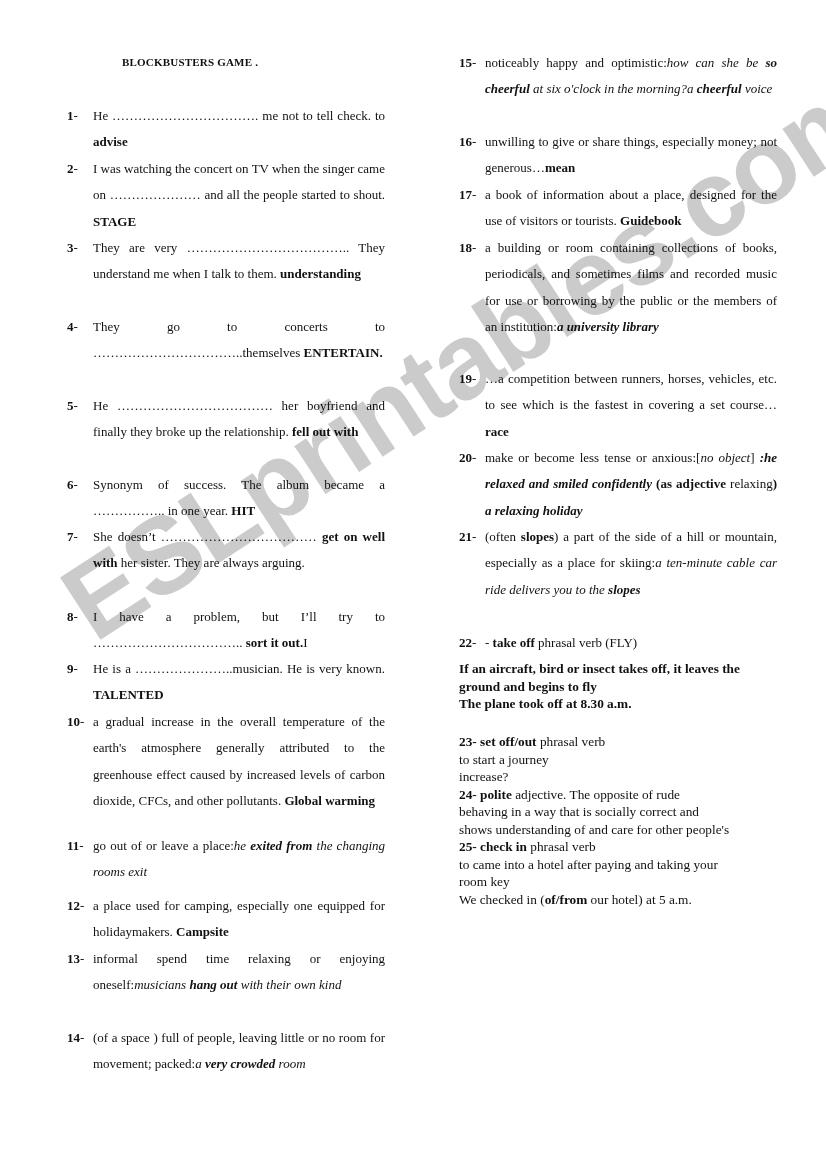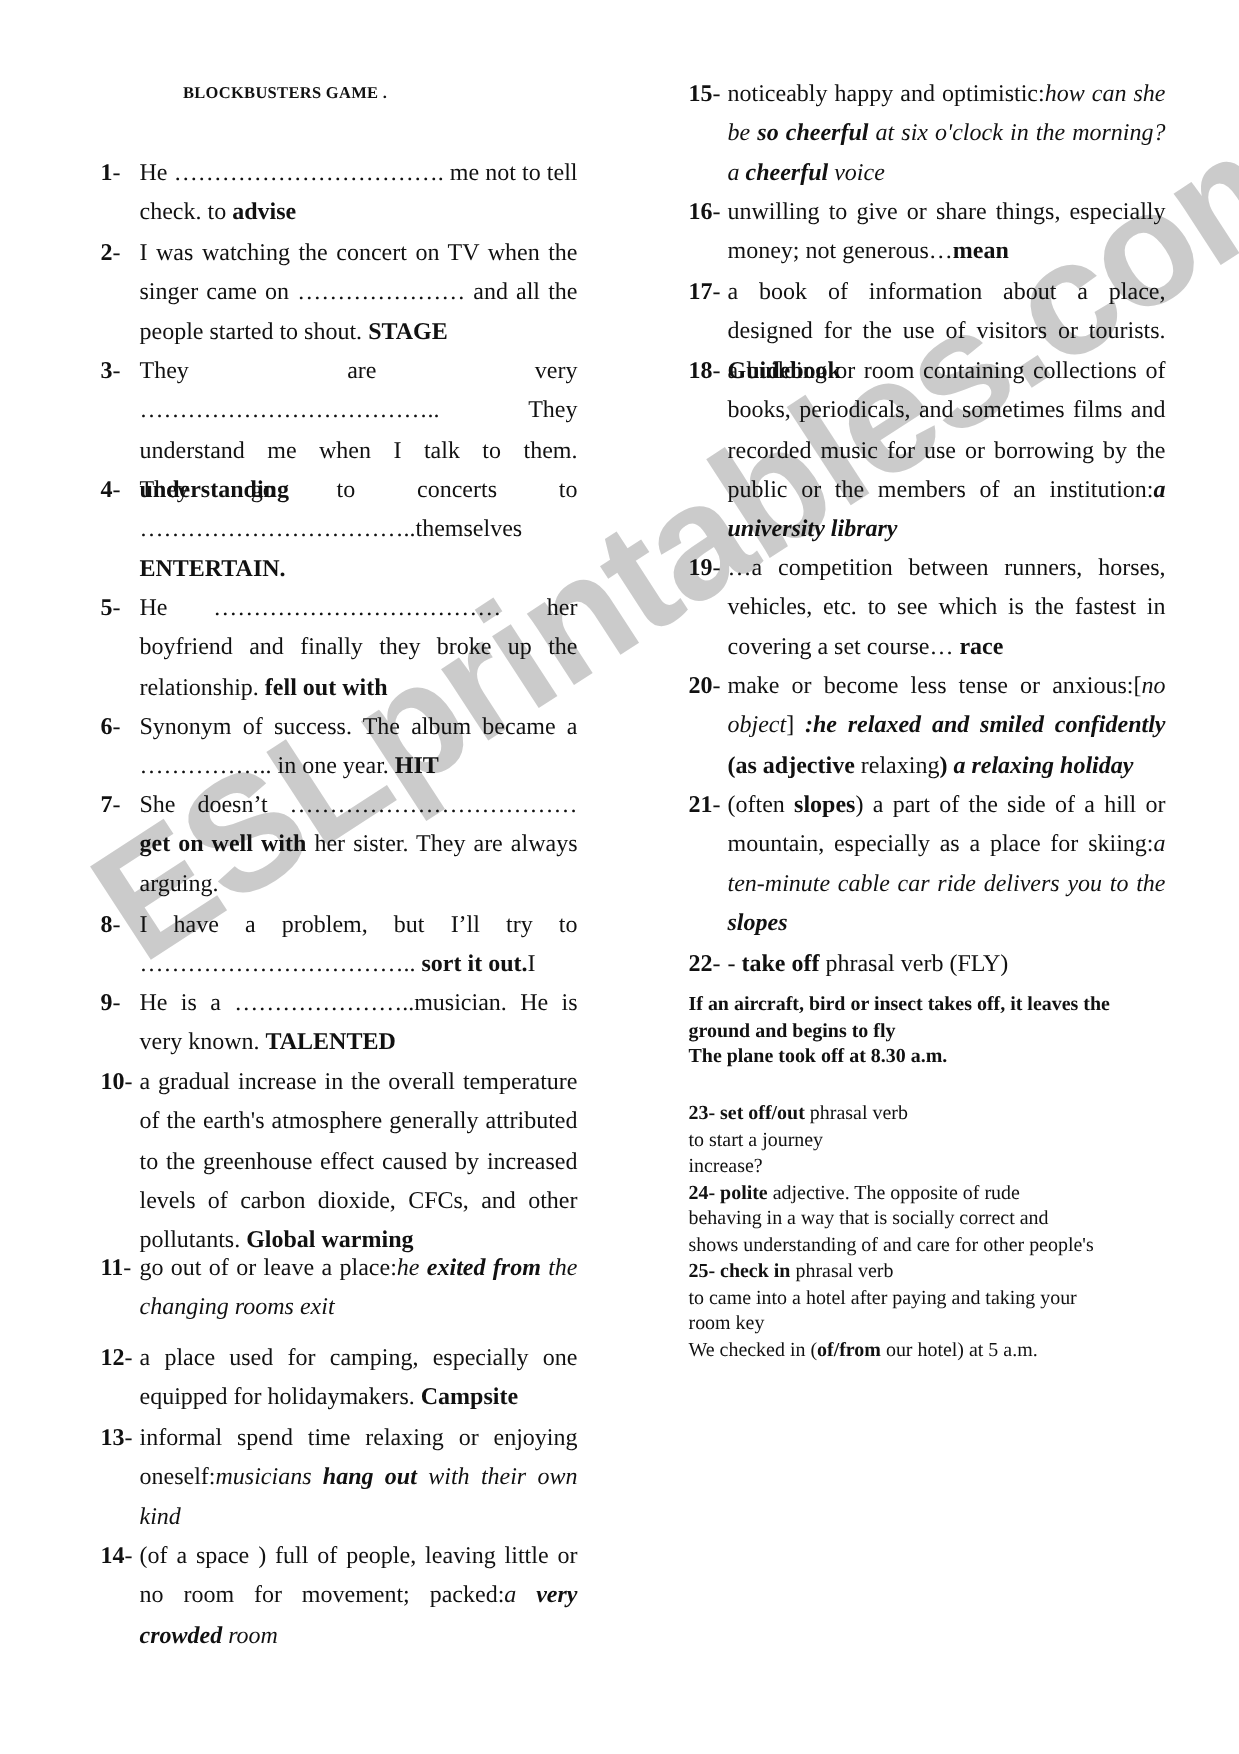--- a/index.html
+++ b/index.html
@@ -3,21 +3,21 @@
 <meta charset="utf-8">
 <style>
   html, body { margin:0; padding:0; background:#ffffff; }
   body { width:826px; height:1169px; position:relative; overflow:hidden;
          font-family:"Liberation Serif", "DejaVu Serif", serif; color:#111; }
   .page { position:absolute; left:0; top:0; width:826px; height:1169px; }
   .title { position:absolute; left:122px; top:56px; font-weight:bold; font-size:11px; letter-spacing:0.2px; }
   .col { position:absolute; top:0; }
   .col-left { left:67px; width:318px; }
   .col-right { left:459px; width:318px; }
-  .item { position:absolute; font-size:16px; line-height:26.3px; text-align:justify; }
+  .item { position:absolute; font-size:13px; line-height:26.3px; text-align:justify; }
   .item .num { position:absolute; left:0; top:0; font-weight:bold; }
   .item .num .dash { font-weight:normal; }
   .item .body { margin-left:26px; display:block; }
   .b { font-weight:bold; }
   .i { font-style:italic; }
   .bi { font-weight:bold; font-style:italic; }
   .plain { position:absolute; font-size:13.3px; line-height:17.5px; left:459px; width:330px; }
   .watermark { position:absolute; left:40px; top:560px; font-family:"Liberation Sans","DejaVu Sans",sans-serif;
                font-weight:bold; font-size:108px; color:rgba(160,160,160,0.55);
                transform:rotate(-33deg); transform-origin:left top; white-space:nowrap; pointer-events:none;

